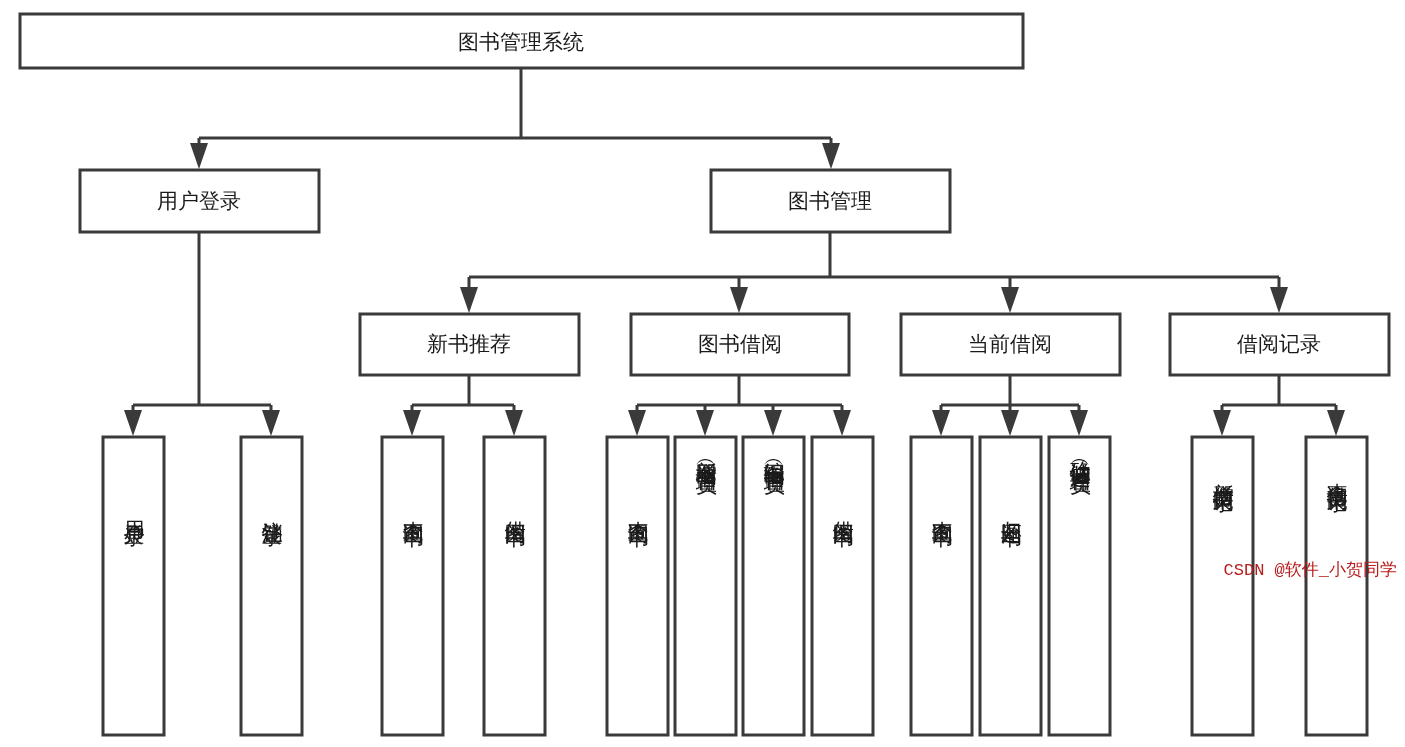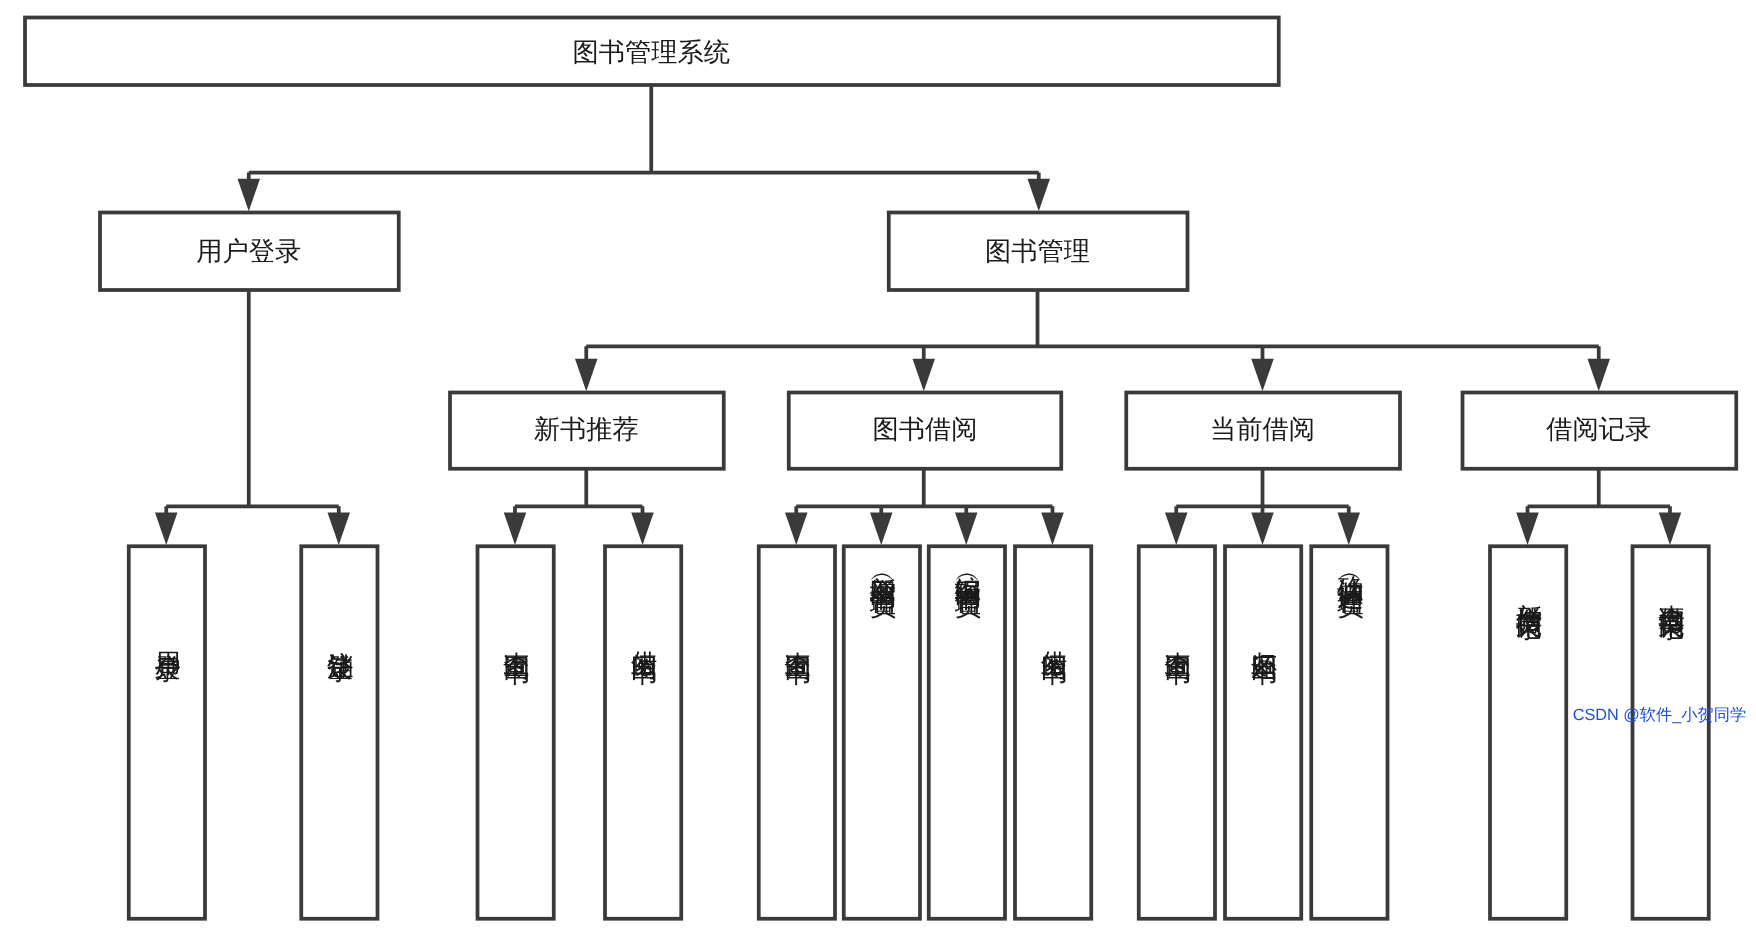--- a/index.html
+++ b/index.html
@@ -56,23 +56,23 @@
     line-height: 1.06;
     color: #1a1a1a;
     letter-spacing: 2px;
     white-space: nowrap;
     pointer-events: none;
   }
   .watermark {
     position: absolute;
     right: 8px;
     bottom: 6px;
-    font-family: Liberation Sans, sans-serif;
-    font-size: 13px;
-    color: #1d4ed8;
+    font-family: Liberation Mono, monospace;
+    font-size: 17px;
+    color: #b91c1c;
     white-space: nowrap;
     pointer-events: none;
   }
 </style>
 </head>
 <body>
 
 <div id="diagram-root">
 
   <svg id="flow-svg" viewBox="0 0 1405 747">

